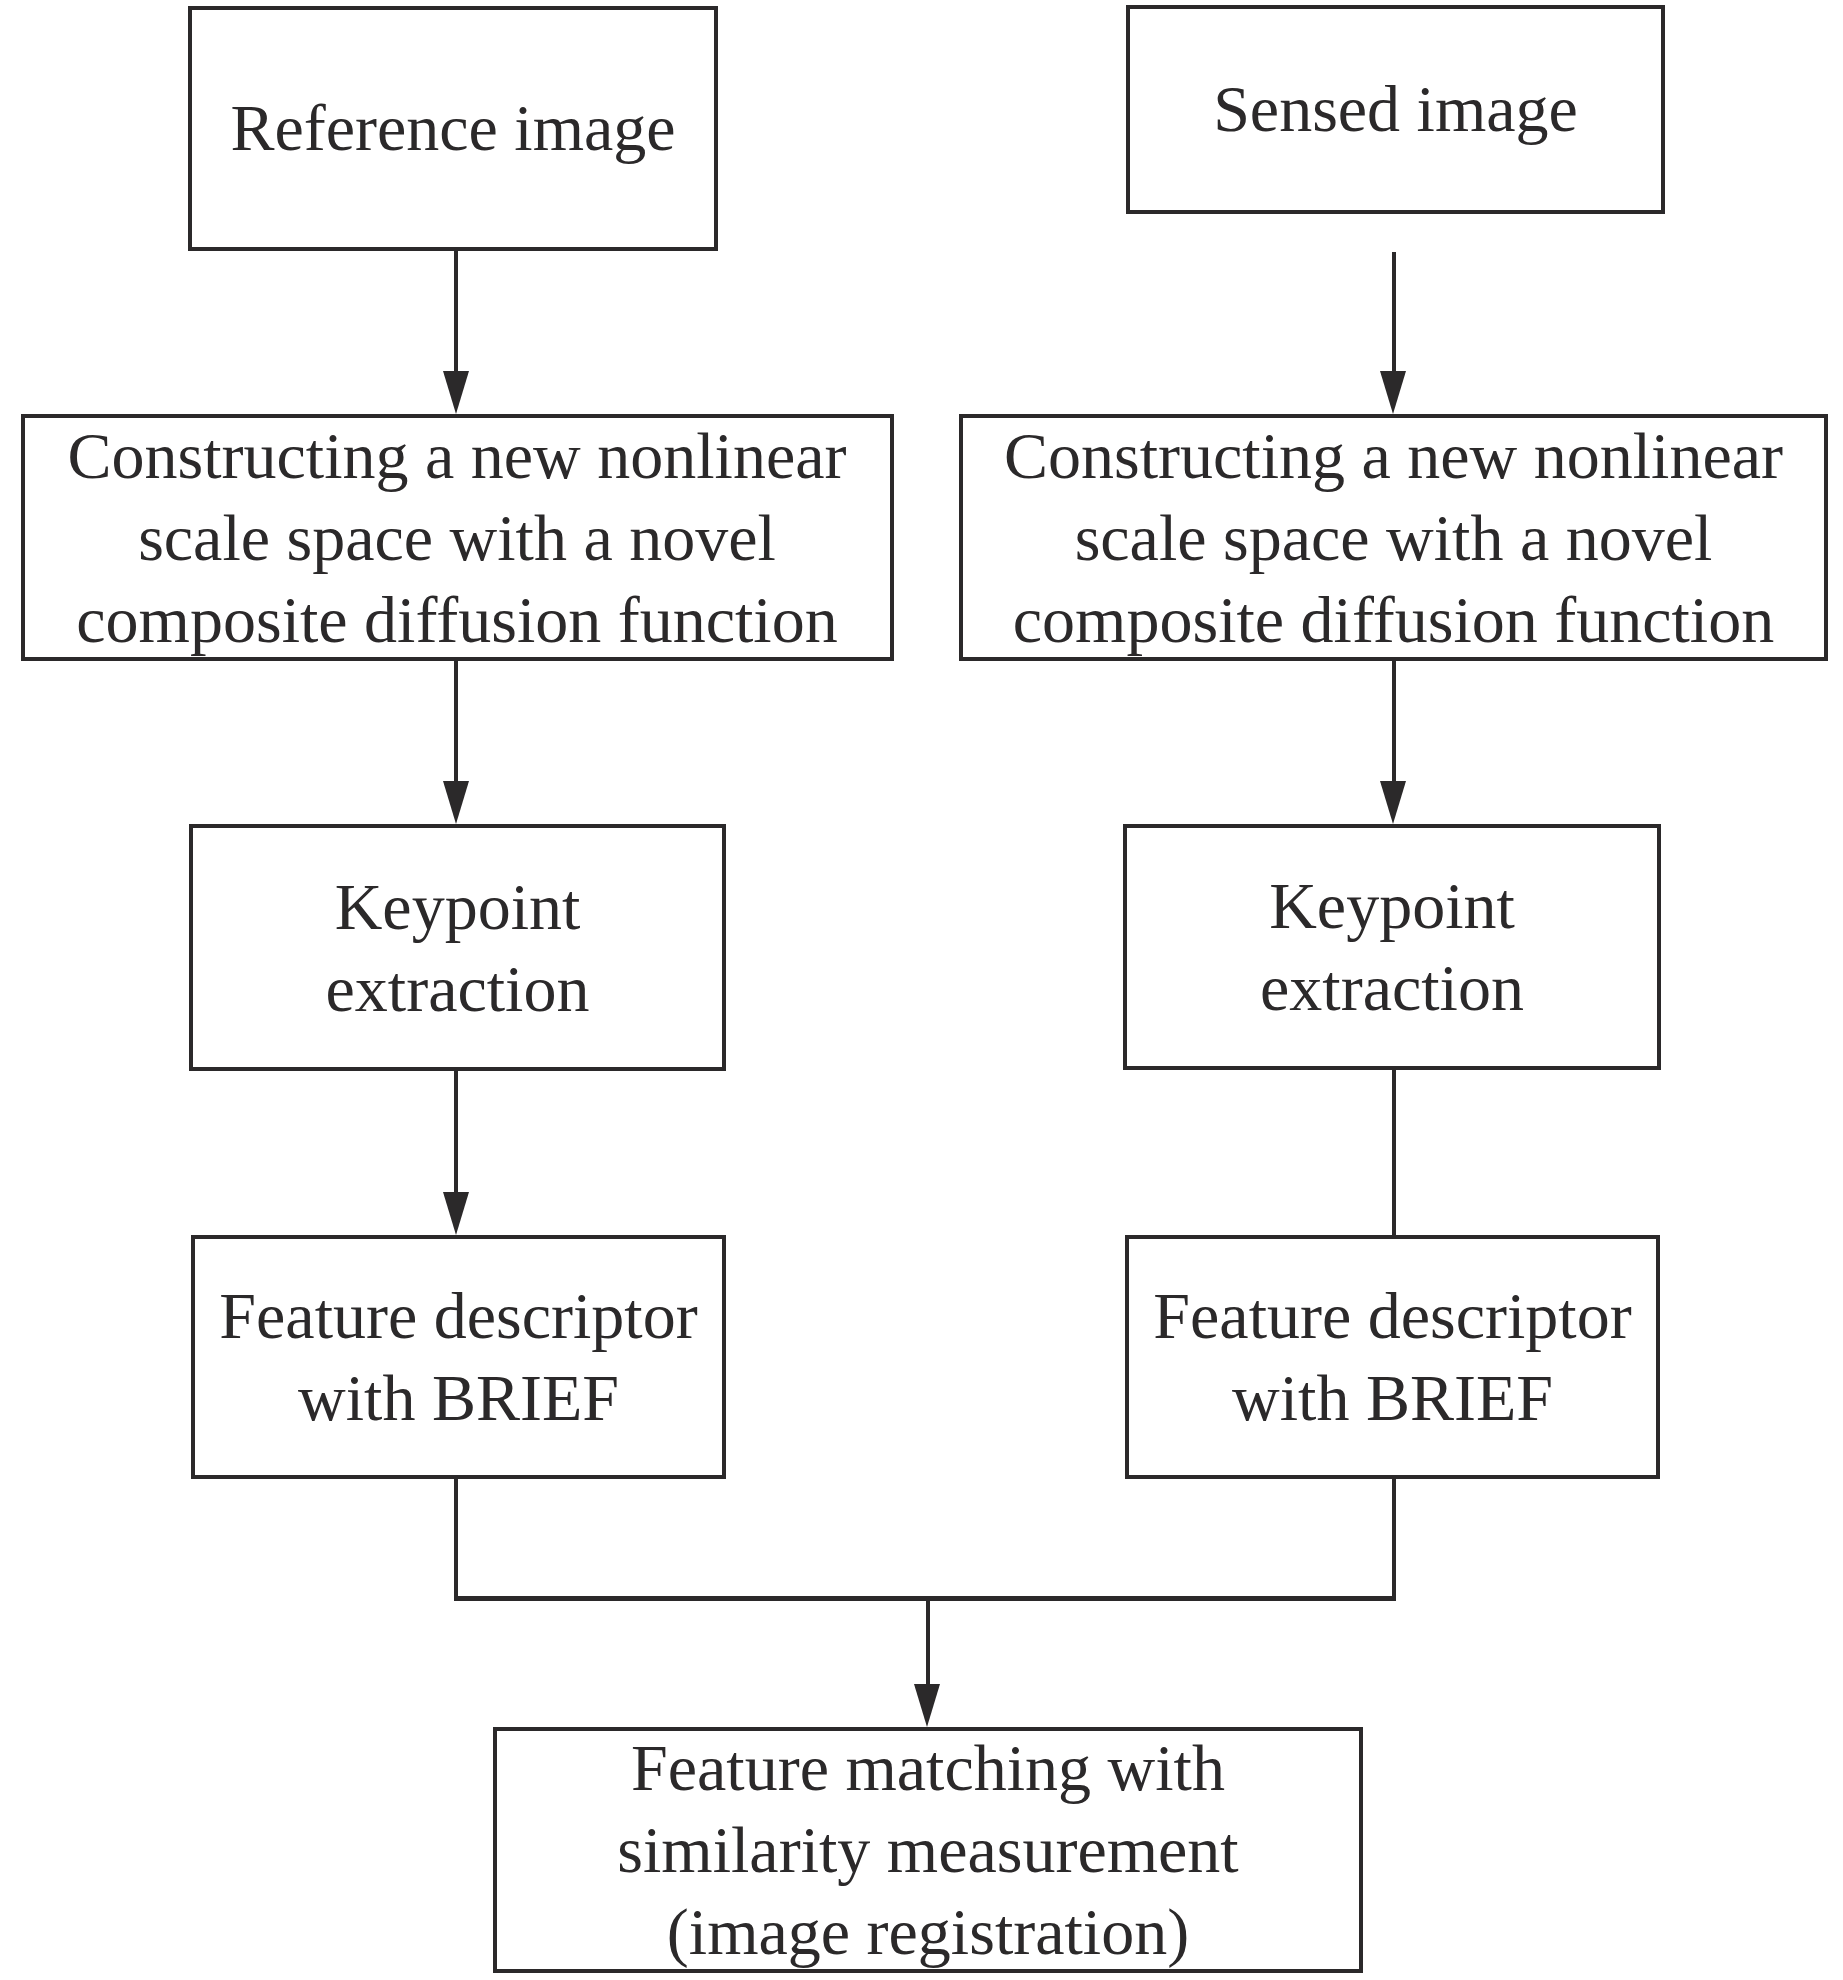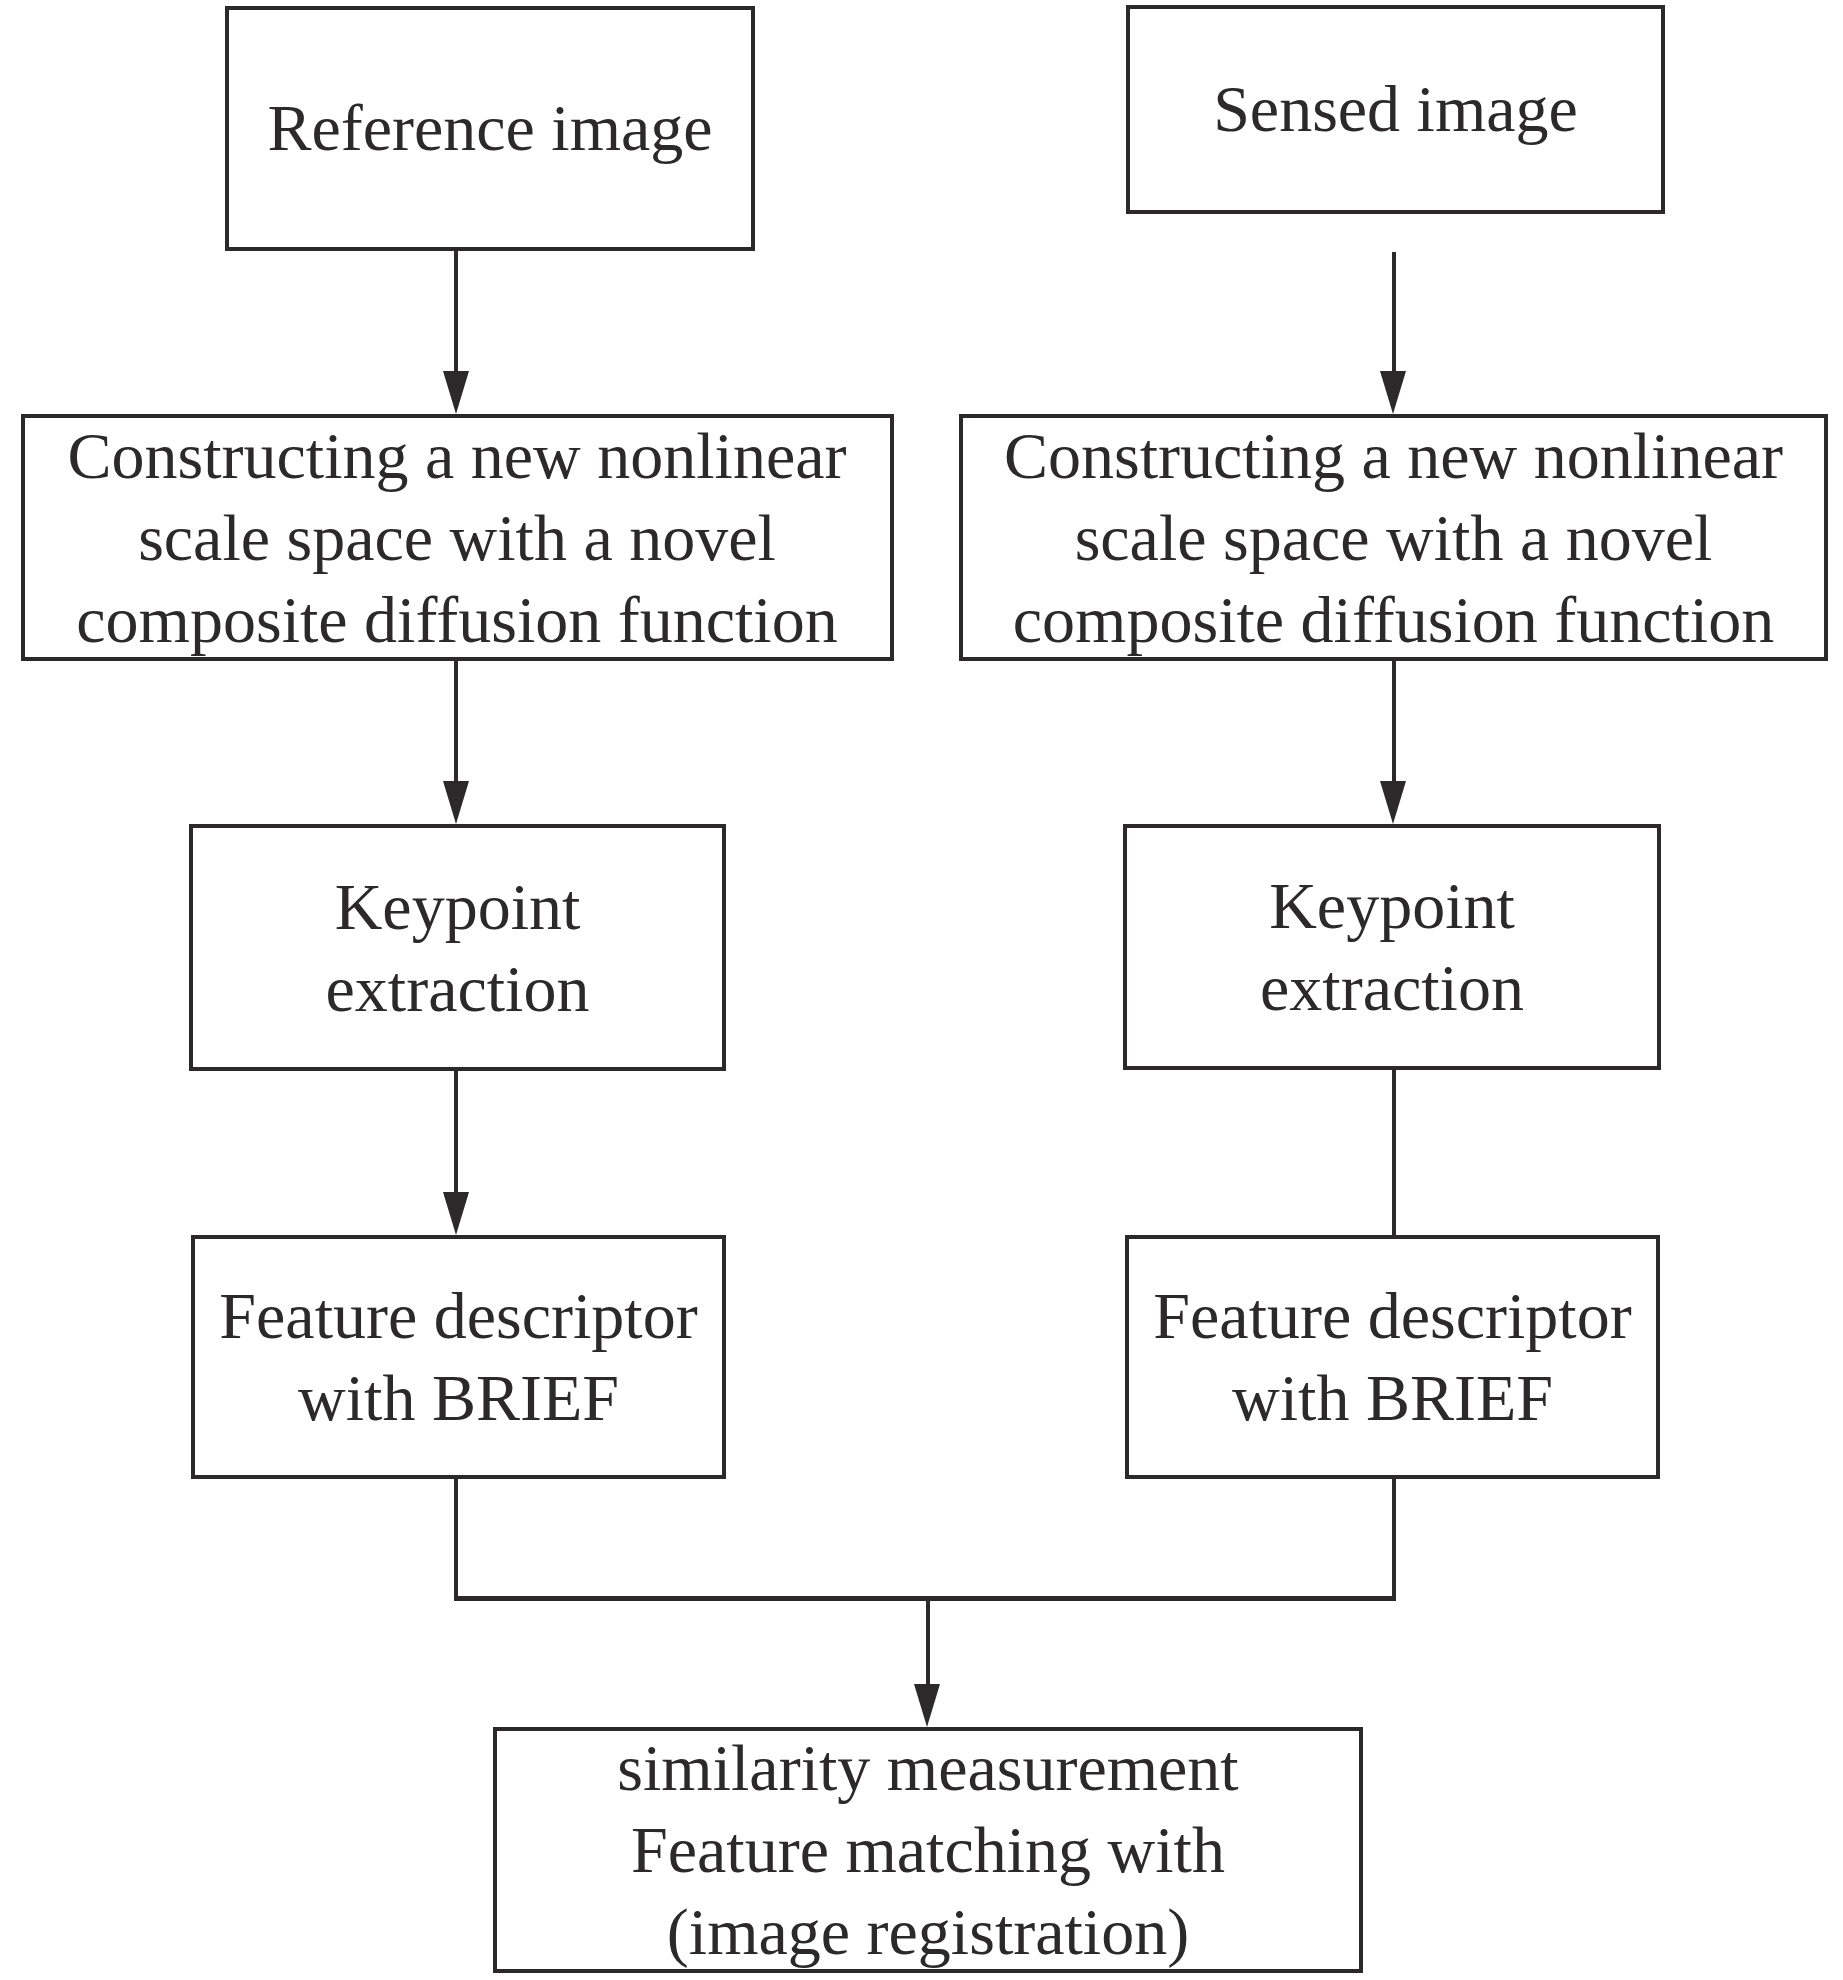--- a/index.html
+++ b/index.html
@@ -33,21 +33,21 @@
     border-left:13.7px solid transparent;
     border-right:13.7px solid transparent;
     border-top:43px solid #2b292a;
   }
 </style>
 </head>
 <body>
 
 <div class="canvas">
 
-  <div class="node" style="left:188px;top:5.9px;width:530px;height:245px;margin-left:37px;">
+  <div class="node" style="left:188px;top:5.9px;width:530px;height:245px;">
     <div>Reference image</div>
   </div>
 
   <div class="node" style="left:1126px;top:4.9px;width:539px;height:209px;">
     <div>Sensed image</div>
   </div>
 
   <div class="vline" style="left:454px;top:251px;height:120px;"></div>
   <div class="ahead" style="left:443px;top:371px;"></div>
 
@@ -98,19 +98,19 @@
   </div>
 
   <div class="vline" style="left:454px;top:1478px;height:123px;"></div>
   <div class="vline" style="left:1392px;top:1478px;height:123px;"></div>
   <div class="hline" style="left:454px;top:1596px;width:941px;"></div>
 
   <div class="vline" style="left:926px;top:1601px;height:83px;"></div>
   <div class="ahead" style="left:914px;top:1684px;"></div>
 
   <div class="node" style="left:493px;top:1727px;width:870px;height:246px;">
+    <div>Feature matching with</div>
     <div>similarity measurement</div>
-    <div>Feature matching with</div>
     <div>(image registration)</div>
   </div>
 
 </div>
 
 
 </body></html>

